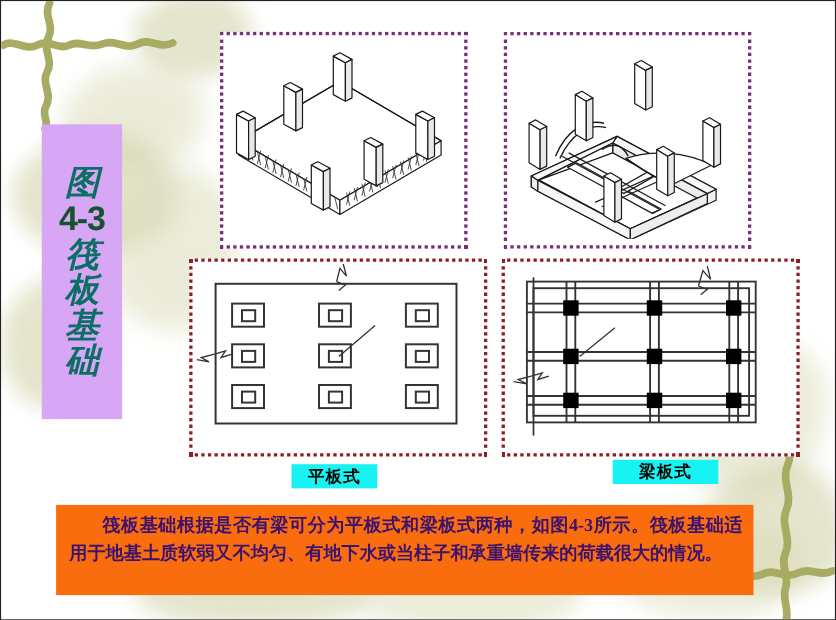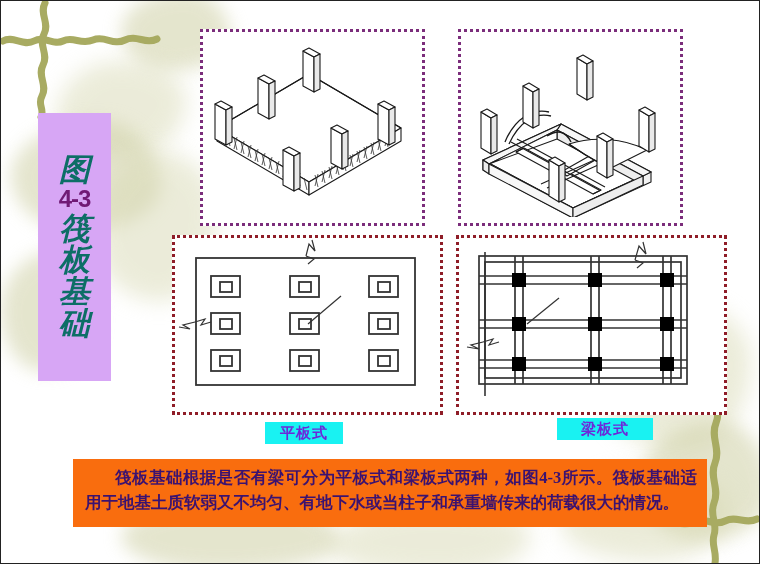--- a/index.html
+++ b/index.html
@@ -9,35 +9,35 @@
   
   .bg-layer{position:absolute;inset:0;pointer-events:none;}
   .leaf{position:absolute;background:#cfd0a6;border-radius:60% 40% 55% 45%/50% 60% 40% 50%;filter:blur(9px);opacity:.55;}
   .leaf2{position:absolute;background:#d8d9b4;border-radius:50% 50% 45% 55%/60% 40% 60% 40%;filter:blur(11px);opacity:.5;}
   .wav{position:absolute;}
 
   
   .title-panel{position:absolute;left:37px;top:112px;width:73px;height:268px;background:#d7a6f5;
       display:flex;flex-direction:column;align-items:center;justify-content:center;}
   .title-panel .tchar{color:#0d6e66;font-family:"Liberation Serif",serif;font-style:italic;font-size:31px;line-height:1.03;font-weight:700;}
-  .title-panel .tnum{color:#701a75;font-family:"Liberation Sans",sans-serif;font-size:24px;font-weight:bold;line-height:1.12;letter-spacing:-1px;}
+  .title-panel .tnum{color:#14532d;font-family:"Liberation Sans",sans-serif;font-size:31px;font-weight:bold;line-height:1.12;letter-spacing:-1px;}
 
   
   .panel{position:absolute;background:#fff;}
   .dot-purple{border:3px dotted #7b2d7b;}
   .dot-red{border:3px dotted #8f1d28;}
 
   svg{display:block;}
 
   
   .caption{position:absolute;background:#19f2f2;display:flex;align-items:center;justify-content:center;}
-  .caption span{font-family:"Liberation Serif",serif;font-size:15px;font-weight:700;color:#6d28d9;letter-spacing:1px;}
-
-  
-  .textbox{position:absolute;left:72px;top:458px;width:634px;height:68px;background:#f96d0e;
+  .caption span{font-family:"Liberation Serif",serif;font-size:15px;font-weight:700;color:#000000;letter-spacing:1px;}
+
+  
+  .textbox{position:absolute;left:50px;top:458px;width:634px;height:82px;background:#f96d0e;
      padding:6px 10px 4px 12px;box-sizing:border-box;}
   .textbox p{margin:0;color:#3b1270;font-family:"Liberation Serif",serif;font-size:16.5px;
      line-height:25px;text-align:justify;text-indent:30px;font-weight:700;}
 </style>
 </head>
 <body>
 
 <div class="slide">
 
   <div class="bg-layer">

